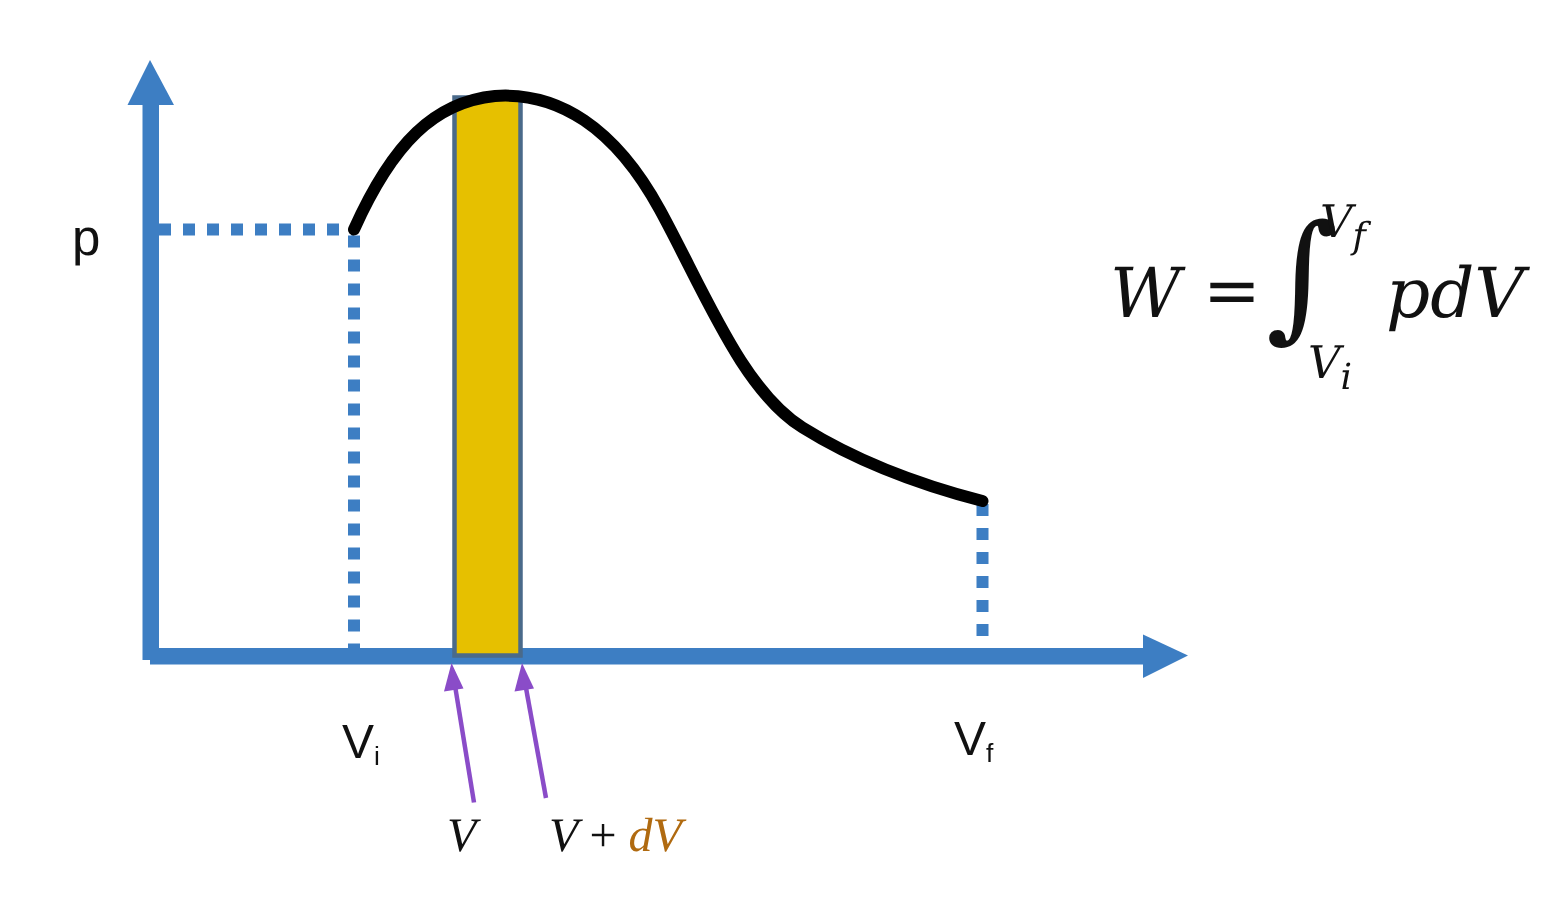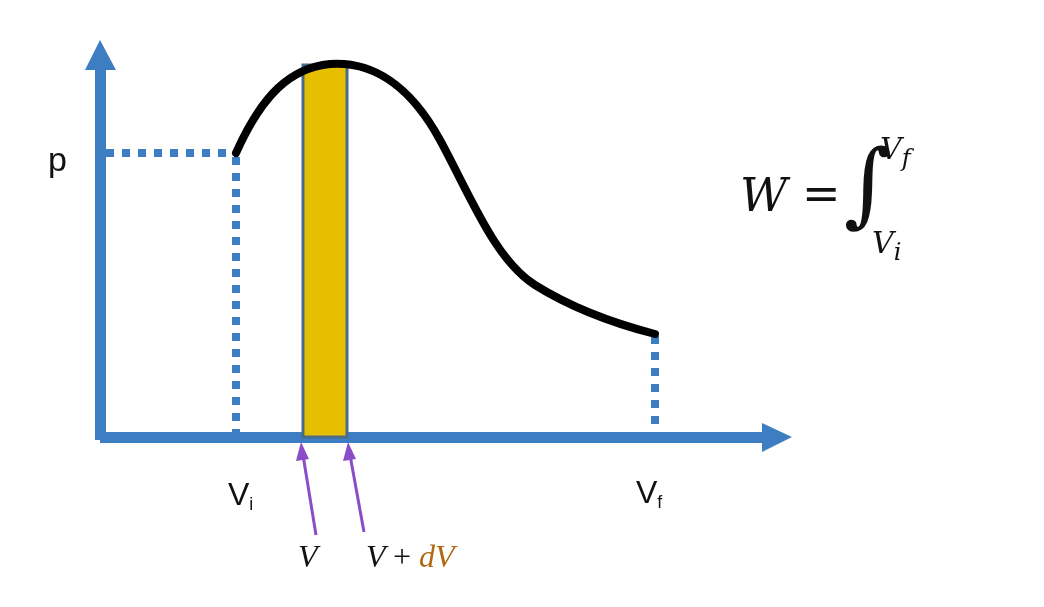--- a/index.html
+++ b/index.html
@@ -63,13 +63,14 @@
 <div style="position:absolute; left:738px; top:140px; width:300px; height:130px;">
   <span class="math" style="left:2px; top:32px; font-size:46px;">W</span>
   <span class="math" style="left:64px; top:30px; font-size:46px; font-style:normal;">=</span>
   <span class="math" style="left:106px; top:-2px; font-size:92px;">∫</span>
   <span class="math" style="left:142px; top:-6px; font-size:30px;">
     <span>V</span><span class="sub" style="font-size:0.8em;">f</span>
   </span>
   <span class="math" style="left:134px; top:88px; font-size:30px;">
     <span>V</span><span class="sub" style="font-size:0.8em;">i</span>
   </span>
+  <span class="math" style="left:186px; top:32px; font-size:46px;">pdV</span>
 </div>
 
 </body></html>

